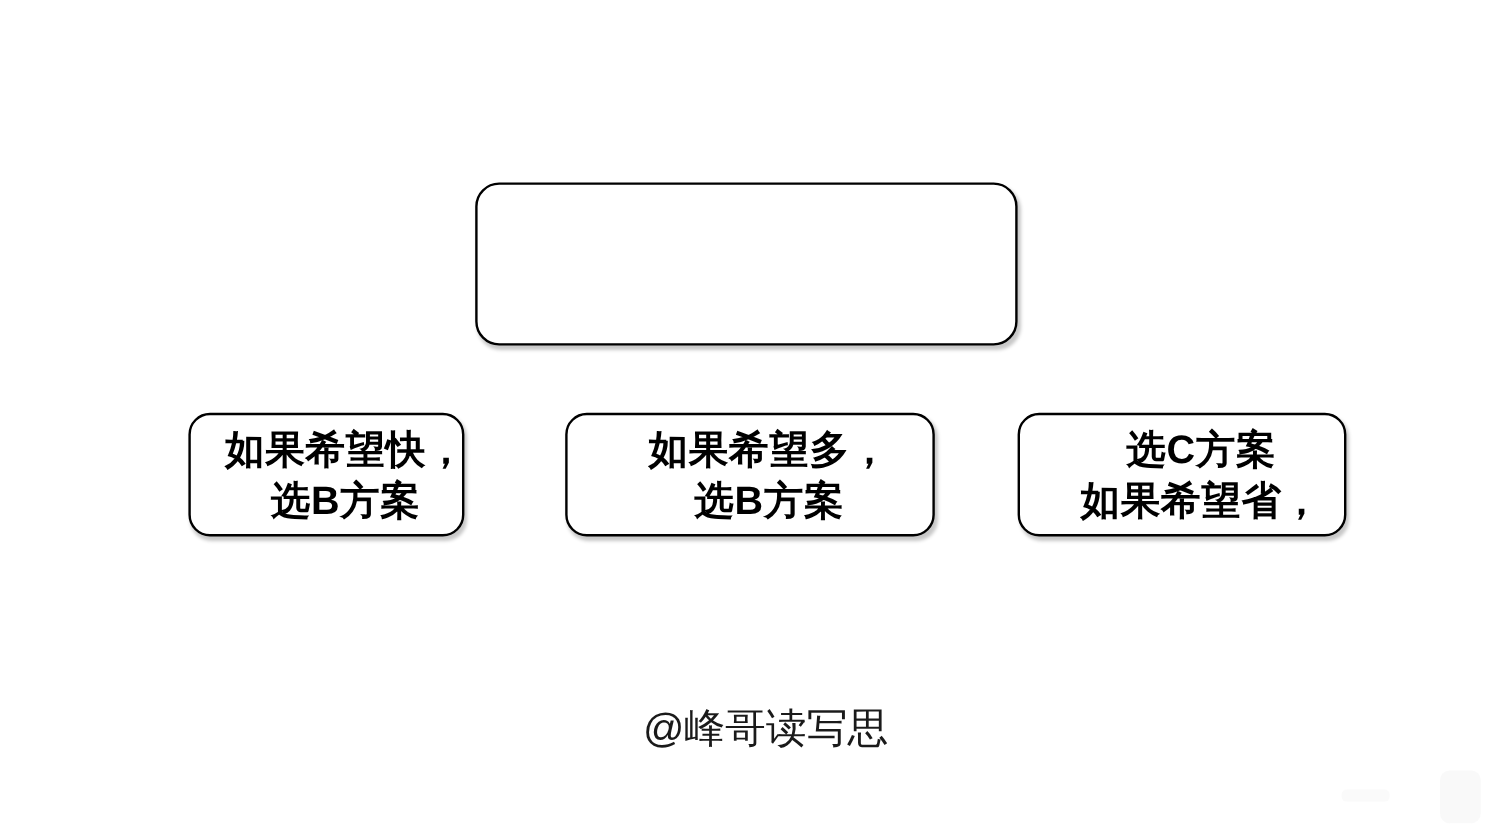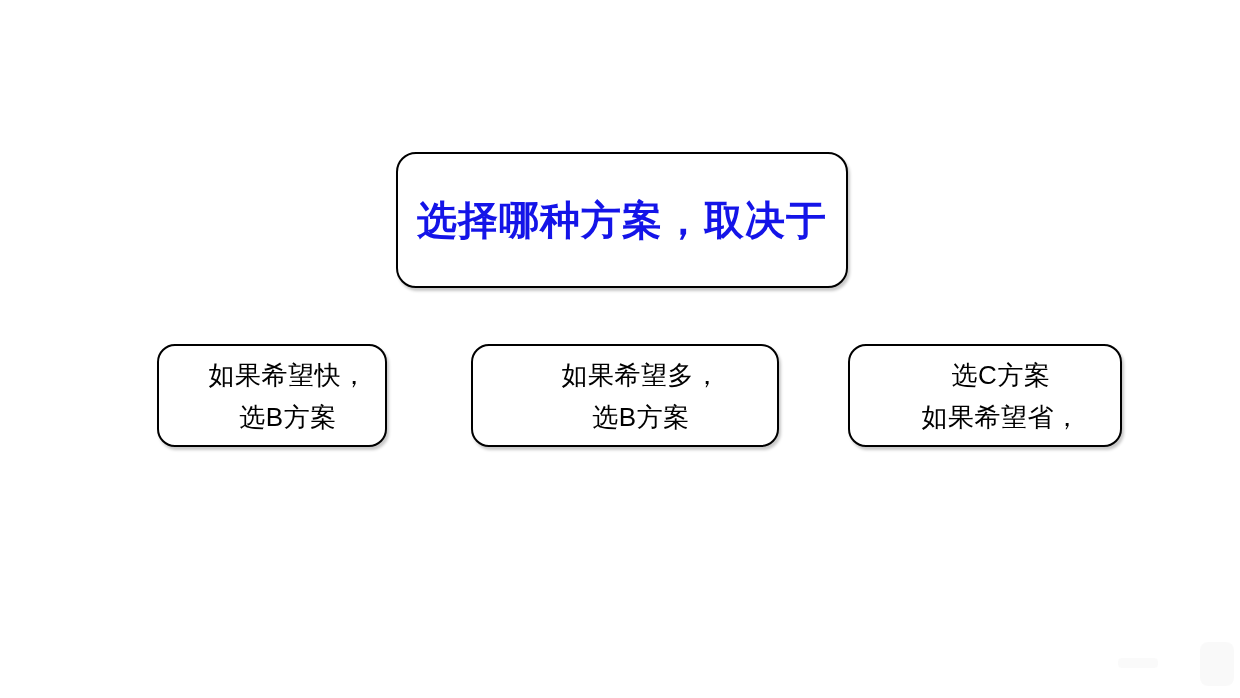--- a/index.html
+++ b/index.html
@@ -48,22 +48,22 @@
     white-space: nowrap;
     letter-spacing: 1px;
   }
   .option-box {
     top: 344px;
     height: 103px;
     border-radius: 18px;
   }
   .option-box .line {
     color: #000000;
-    font-weight: 400;
-    font-size: 26px;
+    font-weight: 700;
+    font-size: 33px;
     line-height: 42px;
     white-space: nowrap;
     letter-spacing: 0.5px;
     margin-left: 32px;
   }
   #option-box-a { left: 157px; width: 230px; }
   #option-box-b { left: 471px; width: 308px; }
   #option-box-c { left: 848px; width: 274px; }
   .credit {
     position: absolute;
@@ -102,37 +102,37 @@
     background: #aaaaaa;
     border-radius: 4px;
   }
 </style>
 </head>
 <body>
 
 <div class="slide">
 
   <div class="rounded-box title-box">
-    <div class="line">选择哪种方案，取决于</div>
   </div>
 
   <div class="rounded-box option-box" id="option-box-a">
     <div class="line">如果希望快，</div>
     <div class="line">选B方案</div>
   </div>
 
   <div class="rounded-box option-box" id="option-box-b">
     <div class="line">如果希望多，</div>
     <div class="line">选B方案</div>
   </div>
 
   <div class="rounded-box option-box" id="option-box-c">
     <div class="line">选C方案</div>
     <div class="line">如果希望省，</div>
   </div>
 
+  <div class="credit">@峰哥读写思</div>
 
   <div class="faint-watermark">
     <div class="blob1"></div>
     <div class="blob2"></div>
   </div>
 
 </div>
 
 </body></html>

